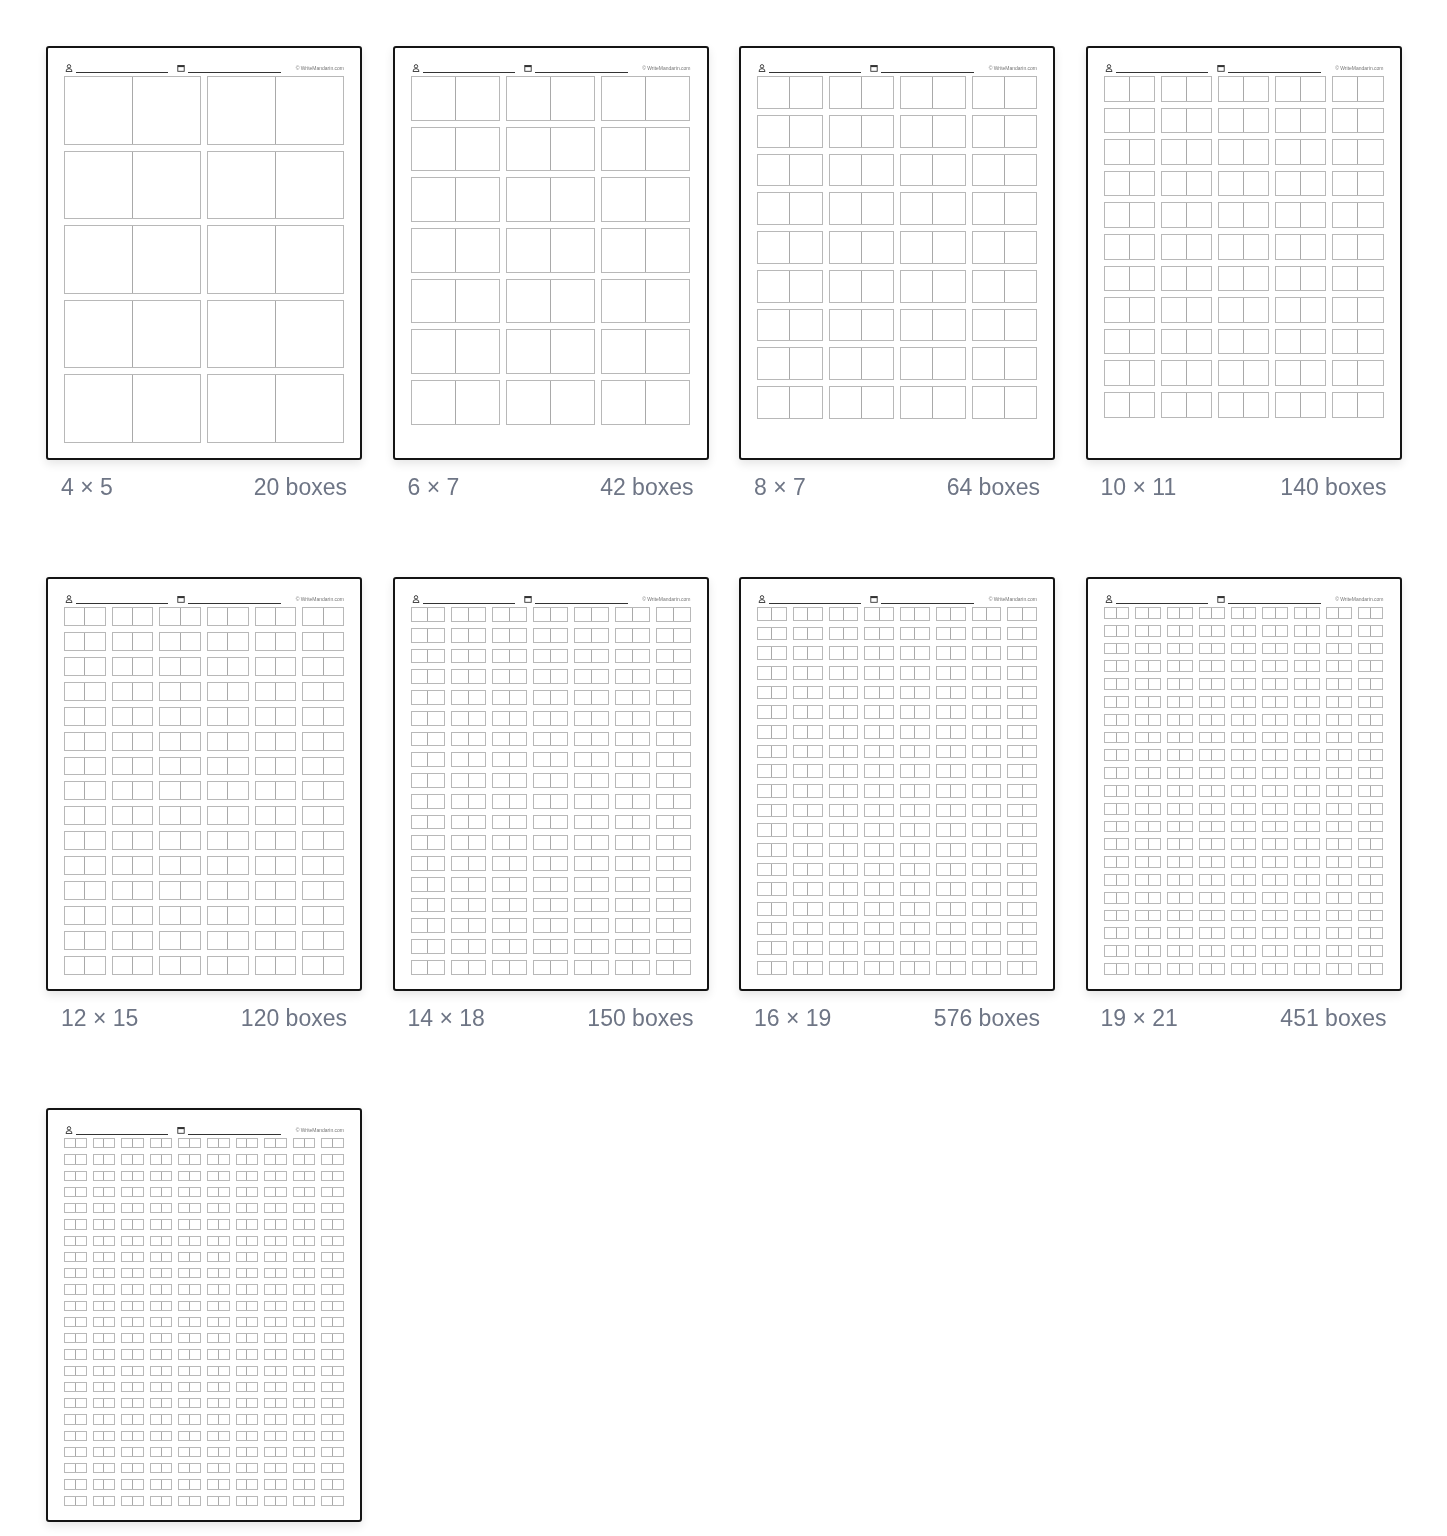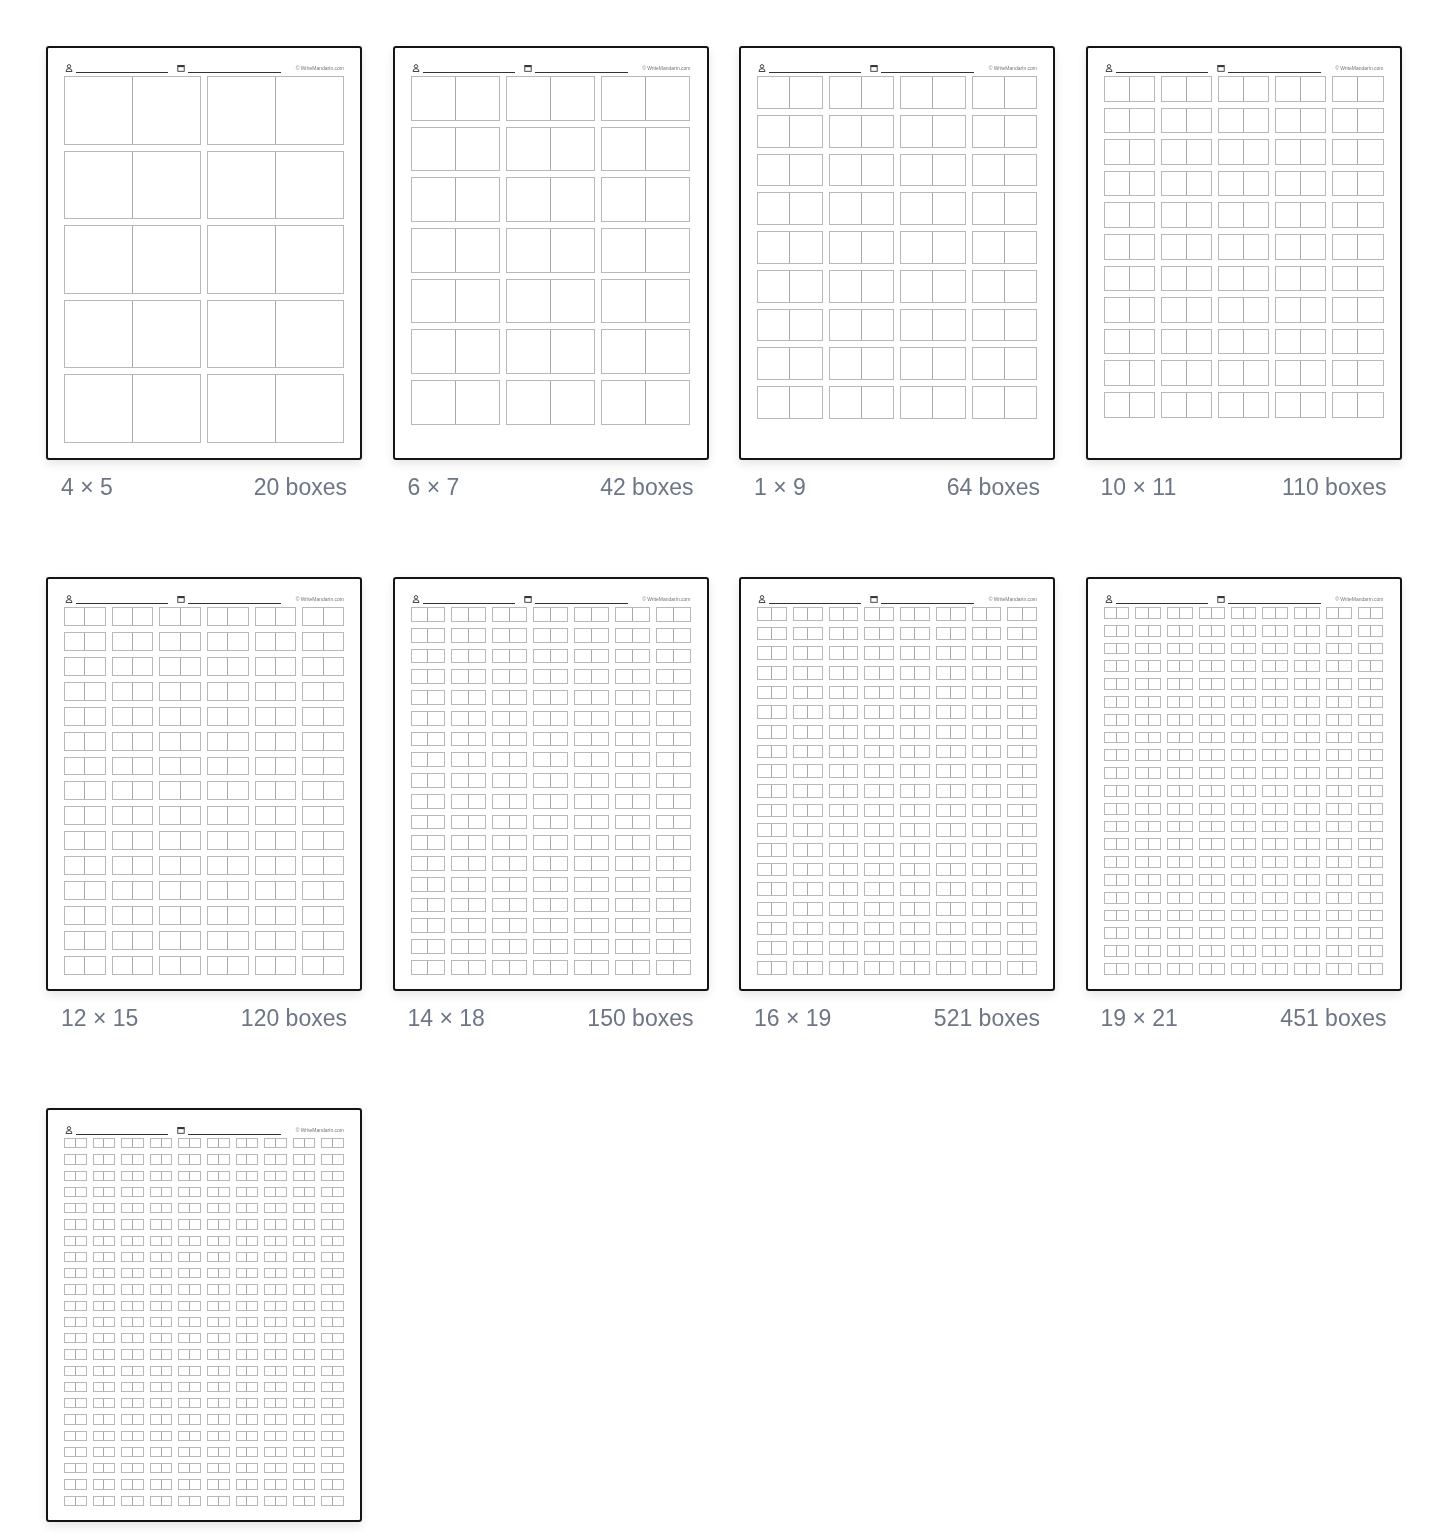--- a/index.html
+++ b/index.html
@@ -398,21 +398,21 @@
               <div class="cell"></div>
             </div>
             <div class="pair" style="width: 65.5px; height: 32.75px;">
               <div class="cell"></div>
               <div class="cell"></div>
             </div>
           </div>
         </div>
     </div>
     <div class="caption">
-      <span class="size-label">1 × 9</span>
+      <span class="size-label">8 × 7</span>
       <span class="count-label">64 boxes</span>
     </div>
   </div>
     <div class="card">
     <div class="sheet">
       <div class="sheet-header">
         <svg class="hdr-icon" style="left:0" viewBox="0 0 8 8">
           <circle cx="4" cy="2.3" r="1.7" fill="none" stroke="#333" stroke-width="0.9"></circle>
           <path d="M1 7.5 Q1 4.6 4 4.6 Q7 4.6 7 7.5 Z" fill="none" stroke="#333" stroke-width="0.9"></path>
         </svg>
@@ -664,21 +664,21 @@
             </div>
             <div class="pair" style="width: 51.2px; height: 25.6px;">
               <div class="cell"></div>
               <div class="cell"></div>
             </div>
           </div>
         </div>
     </div>
     <div class="caption">
       <span class="size-label">10 × 11</span>
-      <span class="count-label">110 boxes</span>
+      <span class="count-label">140 boxes</span>
     </div>
   </div>
     <div class="card">
     <div class="sheet">
       <div class="sheet-header">
         <svg class="hdr-icon" style="left:0" viewBox="0 0 8 8">
           <circle cx="4" cy="2.3" r="1.7" fill="none" stroke="#333" stroke-width="0.9"></circle>
           <path d="M1 7.5 Q1 4.6 4 4.6 Q7 4.6 7 7.5 Z" fill="none" stroke="#333" stroke-width="0.9"></path>
         </svg>
         <div class="hdr-line" style="left:11px;width:92px"></div>
@@ -2309,21 +2309,21 @@
             </div>
             <div class="pair" style="width: 29.75px; height: 13.6842px;">
               <div class="cell"></div>
               <div class="cell"></div>
             </div>
           </div>
         </div>
     </div>
     <div class="caption">
       <span class="size-label">16 × 19</span>
-      <span class="count-label">521 boxes</span>
+      <span class="count-label">576 boxes</span>
     </div>
   </div>
     <div class="card">
     <div class="sheet">
       <div class="sheet-header">
         <svg class="hdr-icon" style="left:0" viewBox="0 0 8 8">
           <circle cx="4" cy="2.3" r="1.7" fill="none" stroke="#333" stroke-width="0.9"></circle>
           <path d="M1 7.5 Q1 4.6 4 4.6 Q7 4.6 7 7.5 Z" fill="none" stroke="#333" stroke-width="0.9"></path>
         </svg>
         <div class="hdr-line" style="left:11px;width:92px"></div>

